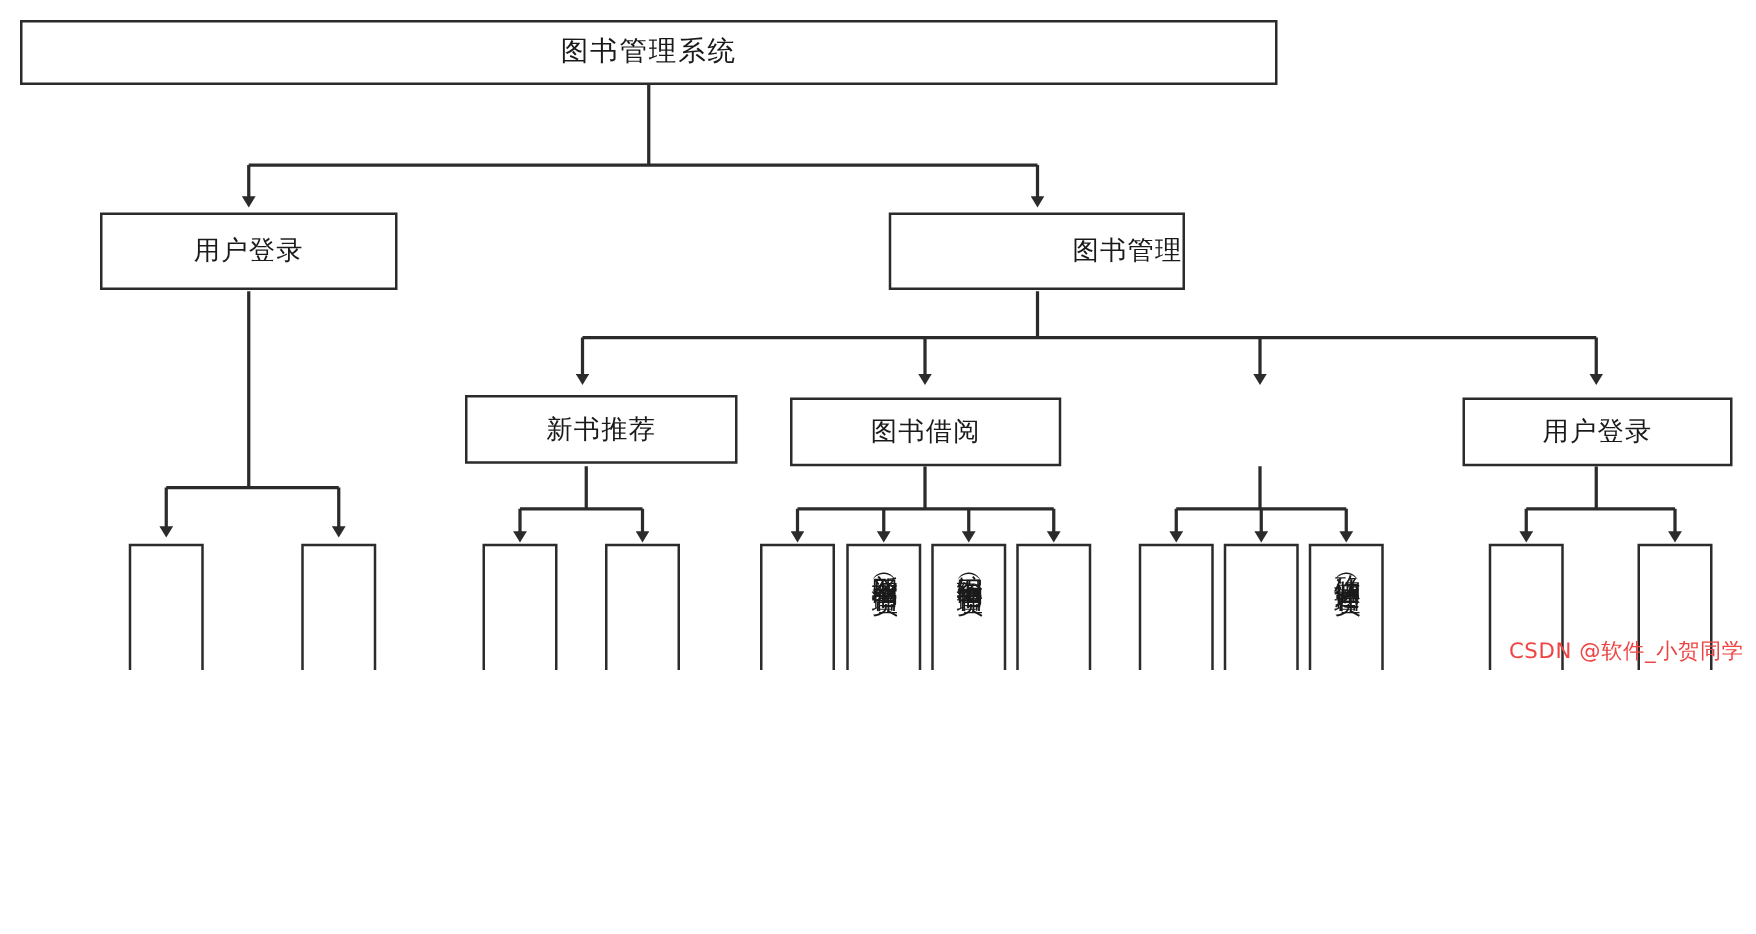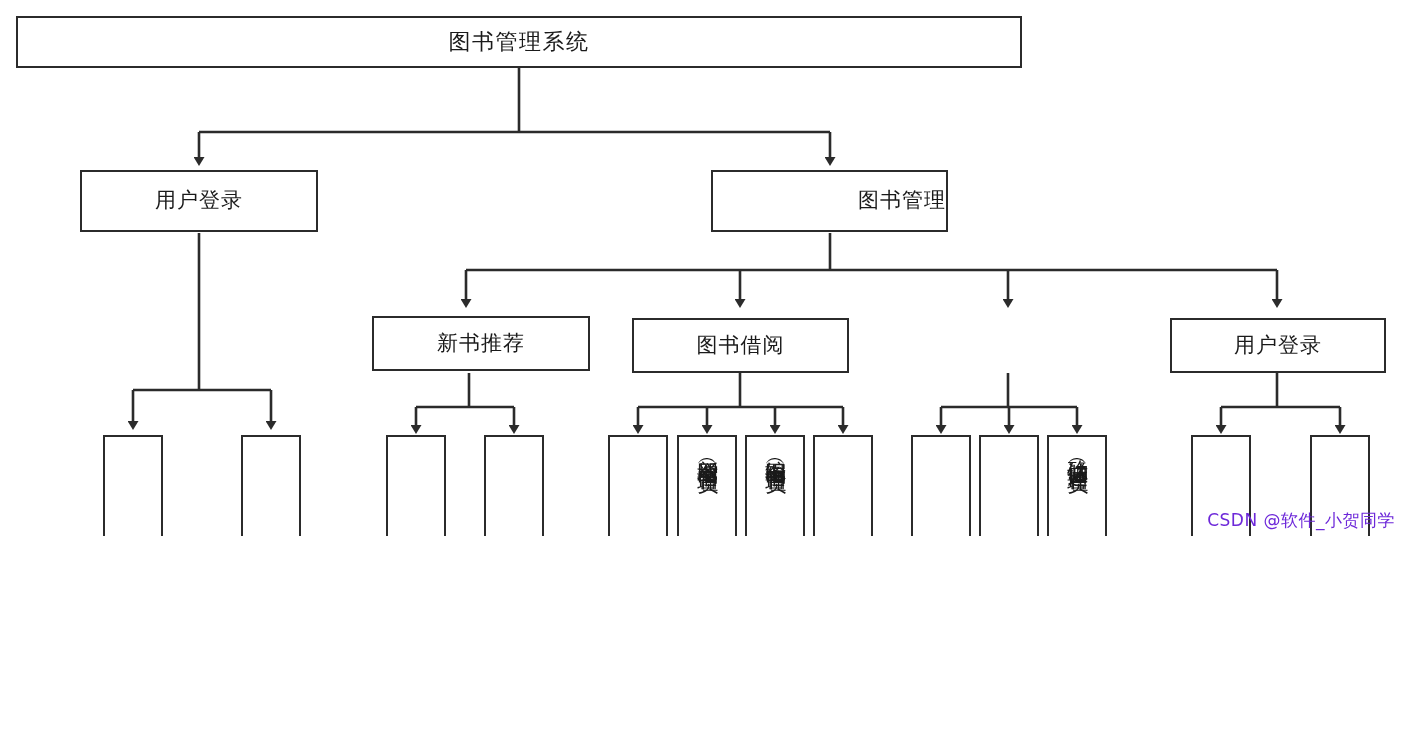--- a/index.html
+++ b/index.html
@@ -67,21 +67,21 @@
   }
   .node.vert.centered {
     align-items: center;
     padding-top: 0;
   }
   #watermark {
     position: absolute;
     right: 10px;
     bottom: 4px;
     font-size: 17px;
-    color: #6d28d9;
+    color: #ef4444;
     letter-spacing: 0.5px;
     z-index: 3;
     white-space: nowrap;
   }
 </style>
 </head>
 <body>
 
 <div id="diagram-root">
 

